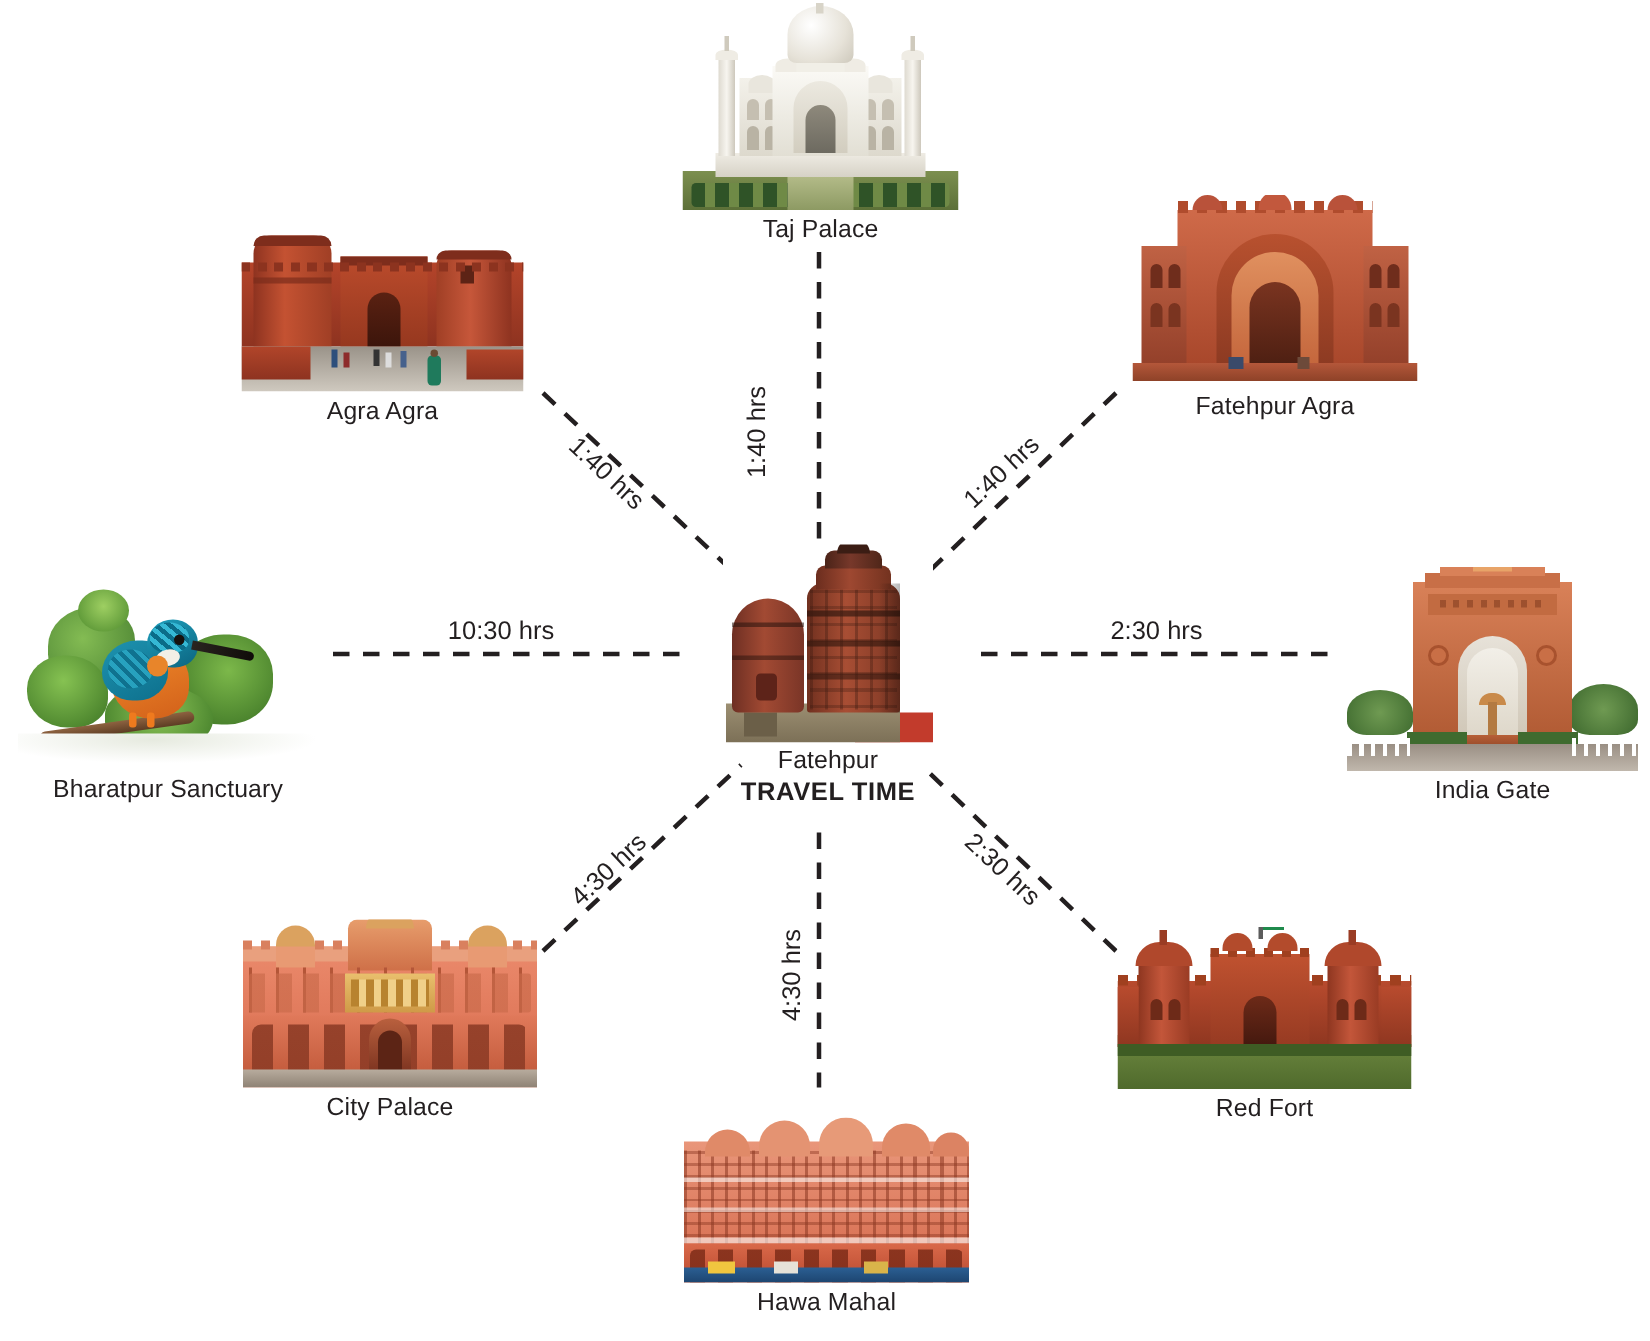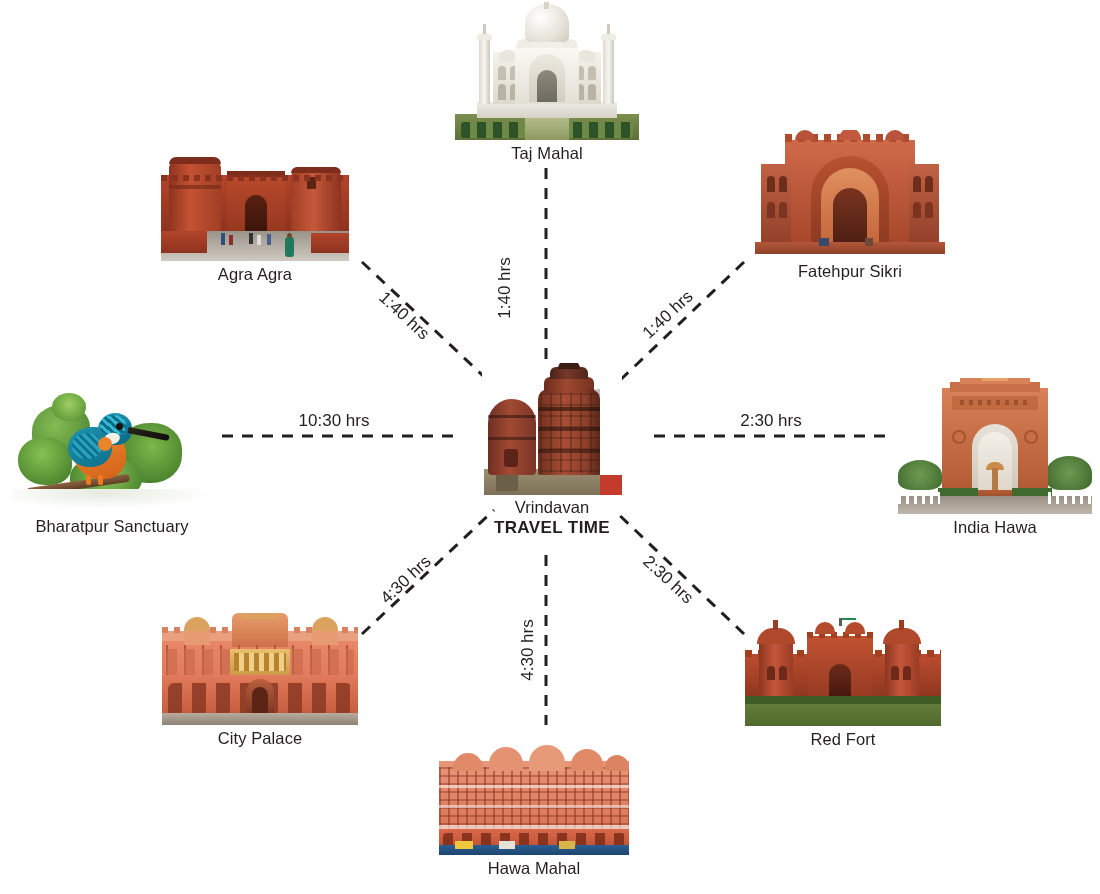--- a/index.html
+++ b/index.html
@@ -145,21 +145,21 @@
       <div class="ill" style="left:74px;bottom:38px;width:36px;height:48px;background:linear-gradient(180deg,#ece9e0,#d2cdbf);border-radius:18px 18px 0 0;"></div>
       <div class="ill" style="left:82px;bottom:38px;width:20px;height:32px;background:linear-gradient(180deg,#8e897c,#6d6a60);border-radius:10px 10px 0 0;"></div>
 
       <div class="ill" style="left:62px;bottom:92px;width:16px;height:9px;background:#efece4;border-radius:50% 50% 0 0;"></div>
       <div class="ill" style="left:106px;bottom:92px;width:16px;height:9px;background:#efece4;border-radius:50% 50% 0 0;"></div>
 
       <div class="ill" style="left:76px;bottom:92px;width:32px;height:10px;background:#f1efe7;"></div>
       <div class="ill" style="left:70px;bottom:98px;width:44px;height:38px;background:radial-gradient(circle at 36% 34%,#ffffff,#e6e2d8 62%,#cdc8bb);border-radius:50% 50% 14% 14%;"></div>
       <div class="ill" style="left:89px;bottom:131px;width:5px;height:9px;background:#d8d4c8;"></div>
     </div>
-    <div class="caption">Taj Mahal</div>
+    <div class="caption">Taj Palace</div>
   </div>
 
   <div class="node" style="left:161px; top:145px; width:188px;">
     <div class="thumb" style="width:188px;height:116px;background:#ffffff;">
       <div class="ill" style="left:0;top:0;width:188px;height:116px;background:linear-gradient(180deg,#ffffff 0 6px,#b5got 0);"></div>
 
       <div class="ill" style="left:0;top:0;width:188px;height:30px;background:#ffffff;"></div>
 
       <div class="ill" style="left:0;top:30px;width:188px;height:56px;background:linear-gradient(180deg,#b4442a,#8e3320);"></div>
 
@@ -216,21 +216,21 @@
       <div class="ill" style="left:170px;top:46px;width:8px;height:16px;background:#6f2d1c;border-radius:4px 4px 0 0;"></div>
       <div class="ill" style="left:12px;top:72px;width:8px;height:16px;background:#7a3420;border-radius:4px 4px 0 0;"></div>
       <div class="ill" style="left:24px;top:72px;width:8px;height:16px;background:#7a3420;border-radius:4px 4px 0 0;"></div>
       <div class="ill" style="left:158px;top:72px;width:8px;height:16px;background:#7a3420;border-radius:4px 4px 0 0;"></div>
       <div class="ill" style="left:170px;top:72px;width:8px;height:16px;background:#7a3420;border-radius:4px 4px 0 0;"></div>
 
       <div class="ill" style="left:0;top:112px;width:190px;height:12px;background:linear-gradient(180deg,#b4573a,#8e4228);"></div>
       <div class="ill" style="left:64px;top:108px;width:10px;height:8px;background:#3a4a6a;"></div>
       <div class="ill" style="left:110px;top:108px;width:8px;height:8px;background:#6d4a3a;"></div>
     </div>
-    <div class="caption">Fatehpur Sikri</div>
+    <div class="caption">Fatehpur Agra</div>
   </div>
 
   <div class="node" style="left:12px; top:385px; width:200px;">
     <div class="thumb" style="width:200px;height:128px;background:#ffffff;">
 
       <div class="ill" style="left:20px;top:20px;width:58px;height:52px;background:radial-gradient(circle at 40% 40%,#7db84a,#3f7a26);border-radius:50% 42% 48% 40%;opacity:.95;"></div>
       <div class="ill" style="left:6px;top:52px;width:54px;height:48px;background:radial-gradient(circle at 45% 35%,#86c252,#3d7524);border-radius:46% 50% 40% 50%;"></div>
       <div class="ill" style="left:104px;top:38px;width:66px;height:60px;background:radial-gradient(circle at 55% 40%,#7cb84a,#366d21);border-radius:50% 44% 46% 48%;"></div>
       <div class="ill" style="left:58px;top:72px;width:72px;height:44px;background:radial-gradient(circle at 50% 40%,#8cc457,#417c28);border-radius:44% 50% 48% 46%;"></div>
       <div class="ill" style="left:40px;top:8px;width:34px;height:28px;background:radial-gradient(circle at 50% 40%,#9ecf62,#4c8a2c);border-radius:50%;"></div>
@@ -287,21 +287,21 @@
       <div class="ill" style="left:40px;top:112px;width:114px;height:10px;background:linear-gradient(180deg,#b75f37,#8f4526);"></div>
 
       <div class="ill" style="left:0;top:118px;width:194px;height:18px;background:linear-gradient(180deg,#9a8f84,#c0b7ac);"></div>
 
       <div class="ill" style="left:40px;top:110px;width:40px;height:8px;background:#3f6b2f;"></div>
       <div class="ill" style="left:114px;top:110px;width:40px;height:8px;background:#3f6b2f;"></div>
 
       <div class="ill" style="left:0;top:114px;width:42px;height:12px;background:repeating-linear-gradient(90deg,#ffffff 0 3px,transparent 3px 8px);"></div>
       <div class="ill" style="left:150px;top:114px;width:44px;height:12px;background:repeating-linear-gradient(90deg,#ffffff 0 3px,transparent 3px 8px);"></div>
     </div>
-    <div class="caption">India Hawa</div>
+    <div class="caption">India Gate</div>
   </div>
 
   <div class="node" style="left:745px; top:618px; width:196px;">
     <div class="thumb" style="width:196px;height:108px;background:#ffffff;">
 
       <div class="ill" style="left:0;top:72px;width:196px;height:36px;background:linear-gradient(180deg,#6f8a41,#4f6a2c);"></div>
 
       <div class="ill" style="left:0;top:36px;width:196px;height:44px;background:linear-gradient(180deg,#b84b2e,#8e3620);"></div>
       <div class="ill" style="left:0;top:32px;width:196px;height:7px;background:repeating-linear-gradient(90deg,#a0401f 0 7px,transparent 7px 13px);"></div>
 
@@ -363,21 +363,21 @@
       <div class="ill" style="left:6px;top:70px;width:184px;height:32px;background:repeating-linear-gradient(90deg,#8e3c26 0 14px,transparent 14px 24px);border-radius:6px 6px 0 0;opacity:.9;"></div>
 
       <div class="ill" style="left:84px;top:66px;width:28px;height:36px;background:linear-gradient(180deg,#b9603e,#7d3420);border-radius:14px 14px 0 0;"></div>
       <div class="ill" style="left:90px;top:74px;width:16px;height:28px;background:#5c2415;border-radius:8px 8px 0 0;"></div>
 
       <div class="ill" style="left:0;top:100px;width:196px;height:12px;background:linear-gradient(180deg,#b8ac9e,#8e8274);"></div>
     </div>
     <div class="caption">City Palace</div>
   </div>
 
-  <div class="node" style="left:439px; top:745px; width:190px;text-align:center;">
+  <div class="node" style="left:456px; top:745px; width:190px;text-align:center;">
     <div class="thumb" style="width:190px;height:110px;background:#ffffff;">
 
       <div class="ill" style="left:0;top:16px;width:190px;height:94px;background:linear-gradient(180deg,#e9967a,#d4674a);"></div>
 
       <div class="ill" style="left:0;top:22px;width:190px;height:62px;background:
             repeating-linear-gradient(90deg,rgba(140,56,34,.55) 0 2px,transparent 2px 9px),
             repeating-linear-gradient(180deg,rgba(140,56,34,.45) 0 2px,transparent 2px 8px);"></div>
 
       <div class="ill" style="left:14px;top:8px;width:30px;height:18px;background:#e08a68;border-radius:15px 15px 0 0;"></div>
       <div class="ill" style="left:50px;top:2px;width:34px;height:24px;background:#e49372;border-radius:17px 17px 0 0;"></div>
@@ -422,17 +422,17 @@
       <div class="ill" style="left:58px;top:30px;width:58px;height:80px;background:
             repeating-linear-gradient(90deg,rgba(60,26,16,.35) 0 2px,transparent 2px 10px),
             repeating-linear-gradient(180deg,rgba(60,26,16,.3) 0 2px,transparent 2px 11px);"></div>
 
       <div class="ill" style="left:62px;top:14px;width:50px;height:16px;background:linear-gradient(90deg,#6b2d1e,#9e4831 45%,#73321f);border-radius:6px 6px 0 0;"></div>
       <div class="ill" style="left:68px;top:4px;width:38px;height:12px;background:linear-gradient(90deg,#4a2318,#77382a 45%,#4f2619);border-radius:6px 6px 0 0;"></div>
       <div class="ill" style="left:76px;top:-4px;width:22px;height:10px;background:#3b1d14;border-radius:11px 11px 0 0;"></div>
 
       <div class="ill" style="left:104px;top:26px;width:14px;height:86px;background:linear-gradient(90deg,rgba(0,0,0,.0),rgba(0,0,0,.28));"></div>
     </div>
-    <div class="caption">Vrindavan</div>
+    <div class="caption">Fatehpur</div>
     <div class="hub-sub">TRAVEL TIME</div>
   </div>
 
 </div>
 
 </body></html>

